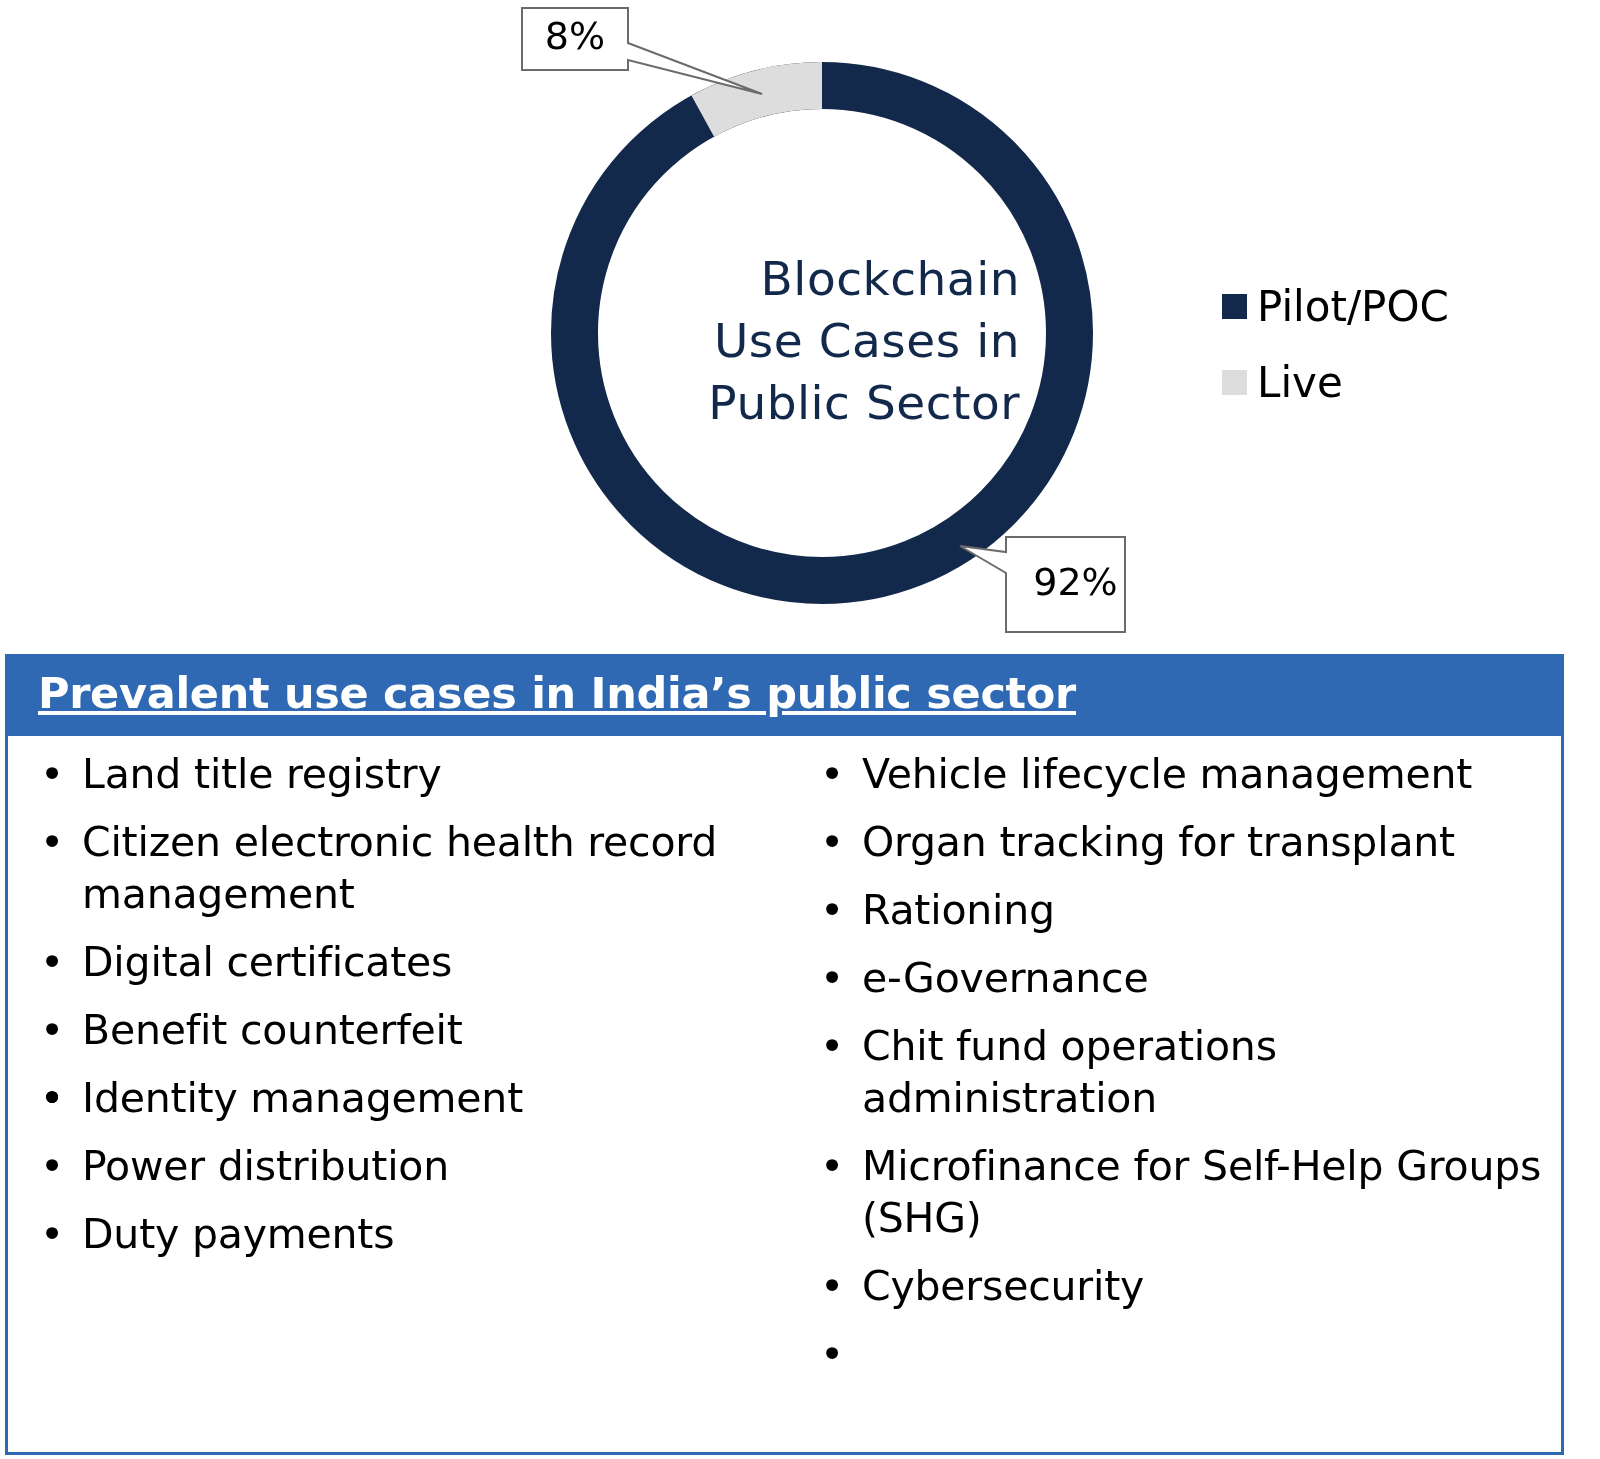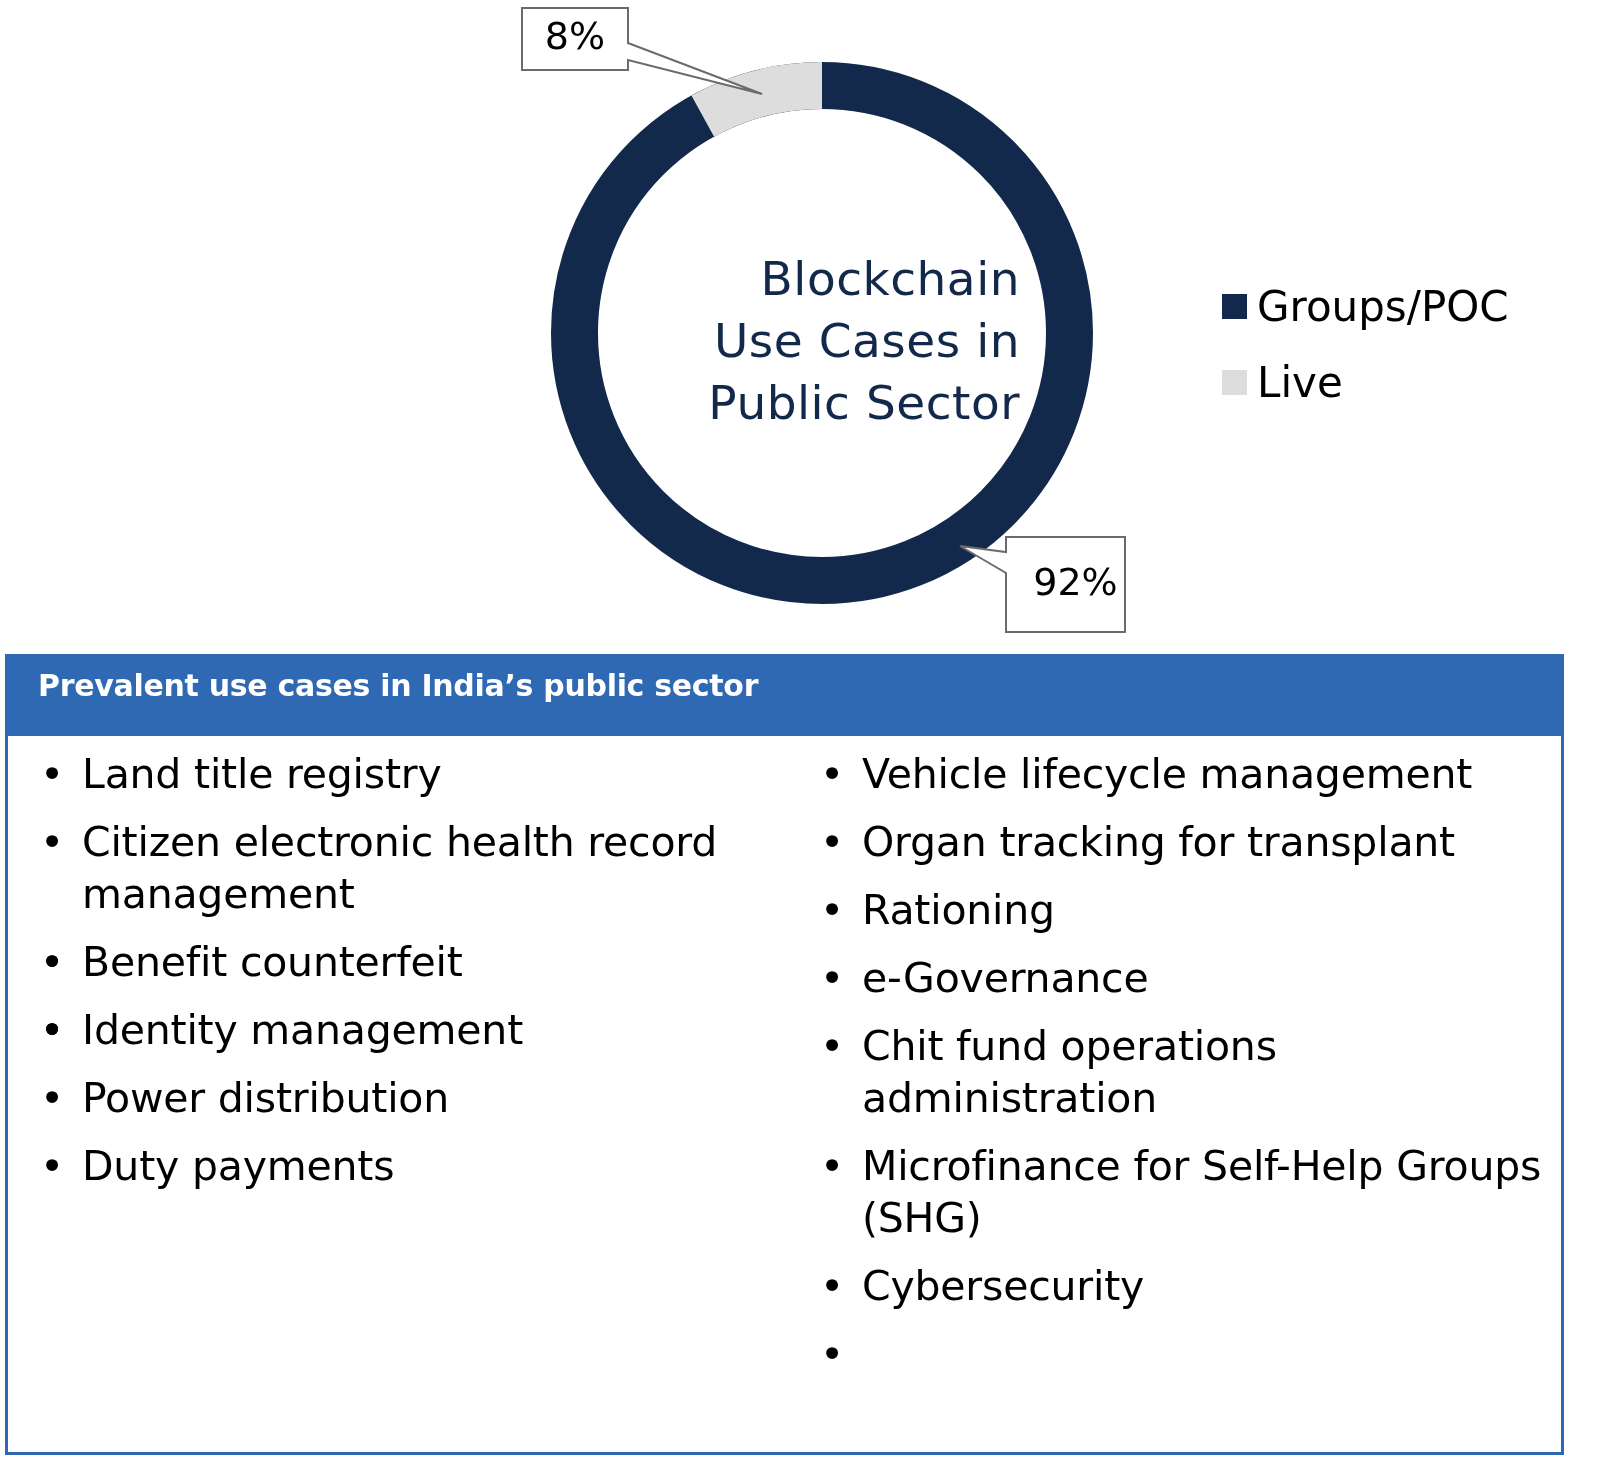--- a/index.html
+++ b/index.html
@@ -12,21 +12,21 @@
   .center-label div { white-space: nowrap; }
   .callout-text { position: absolute; font-size: 38px; color: #000; text-align: center; }
   .legend { position: absolute; left: 1222px; top: 268px; }
   .legend-item { display: flex; align-items: center; height: 76px; }
   .legend-swatch { width: 25px; height: 25px; margin-right: 10px; }
   .legend-label { font-size: 42px; color: #000; }
   .use-box { position: absolute; left: 5px; top: 654px; width: 1553px; height: 798px;
              border: 3px solid #2f69b3; border-top: none; background: #fff; }
   .use-header { position: absolute; left: 0; top: 0; width: 1553px; height: 82px; background: #2f69b3; }
   .use-title { position: absolute; left: 30px; top: 14px; color: #ffffff; font-weight: bold;
-               font-size: 30px; white-space: nowrap; letter-spacing: -0.3px; }
+               font-size: 43px; white-space: nowrap; letter-spacing: -0.3px; text-decoration: underline; }
   .col { position: absolute; top: 94px; list-style: none; margin: 0; padding: 0; }
   .col-left { left: 32px; width: 740px; }
   .col-right { left: 812px; width: 740px; }
   .col li { position: relative; padding-left: 42px; font-size: 41px; line-height: 52px;
             color: #000; margin-bottom: 16px; letter-spacing: -0.2px; }
   .col li .bullet { position: absolute; left: 0; top: 0; }
 </style>
 </head>
 <body>
 
@@ -47,37 +47,37 @@
 
   <div class="center-label">
     <div>Blockchain</div>
     <div>Use Cases in</div>
     <div>Public Sector</div>
   </div>
 
   <div class="legend">
     <div class="legend-item">
       <span class="legend-swatch" style="background:#13294b"></span>
-      <span class="legend-label">Groups/POC</span>
+      <span class="legend-label">Pilot/POC</span>
     </div>
     <div class="legend-item">
       <span class="legend-swatch" style="background:#dddddd"></span>
       <span class="legend-label">Live</span>
     </div>
   </div>
 </div>
 
 <div class="use-box">
   <div class="use-header">
     <div class="use-title">Prevalent use cases in India’s public sector</div>
   </div>
   <ul class="col col-left" id="col-left">
       <li><span class="bullet">•</span><span>Land title registry</span></li>
       <li><span class="bullet">•</span><span>Citizen electronic health record management</span></li>
-      <li><span class="bullet">•</span></li>
+      <li><span class="bullet">•</span><span>Digital certificates</span></li>
       <li><span class="bullet">•</span><span>Benefit counterfeit</span></li>
       <li><span class="bullet">•</span></li>
       <li><span class="bullet">•</span></li>
       <li><span class="bullet">•</span><span>Identity management</span></li>
       <li><span class="bullet">•</span><span>Power distribution</span></li>
       <li><span class="bullet">•</span><span>Duty payments</span></li>
     </ul>
   <ul class="col col-right" id="col-right">
       <li><span class="bullet">•</span><span>Vehicle lifecycle management</span></li>
       <li><span class="bullet">•</span><span>Organ tracking for transplant</span></li>

